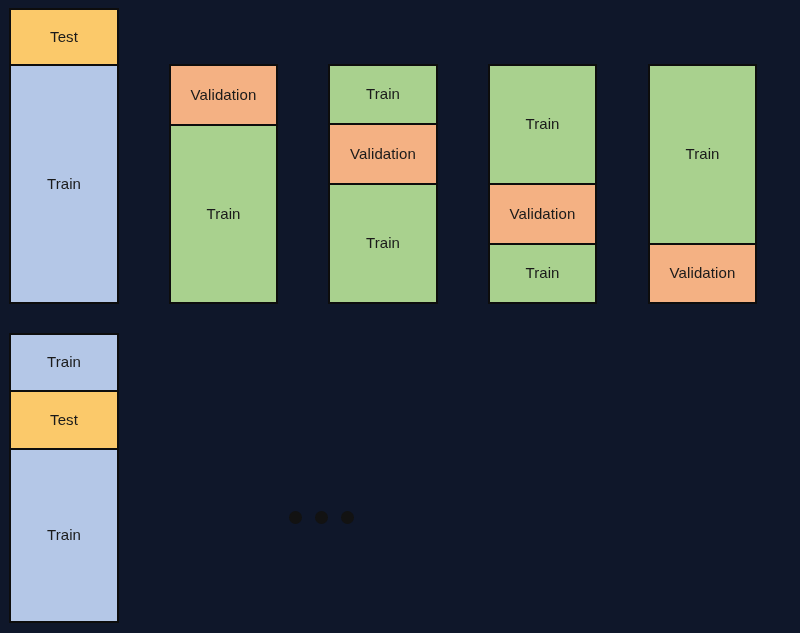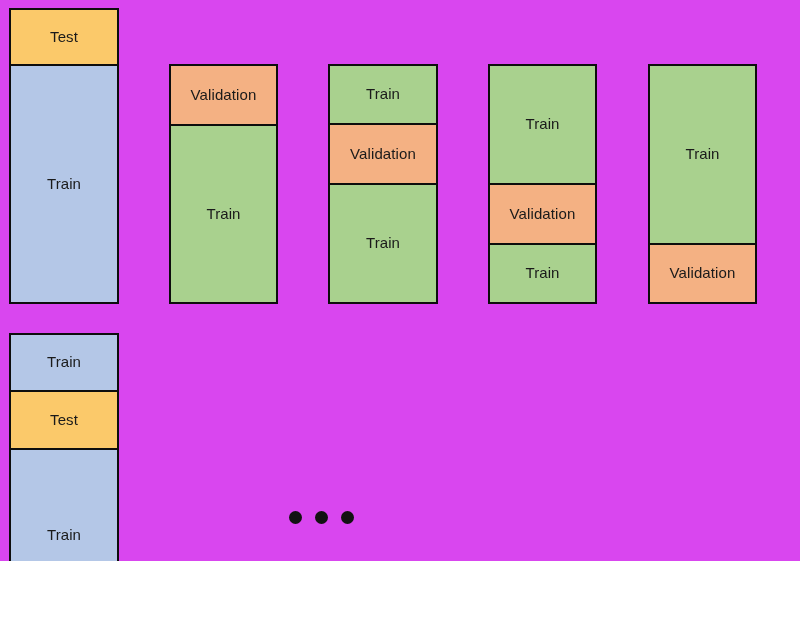--- a/index.html
+++ b/index.html
@@ -56,21 +56,21 @@
   .dot {
     width: 13px;
     height: 13px;
     border-radius: 50%;
     background: #121212;
   }
 </style>
 </head>
 <body>
 
-<div id="canvas" style="width: 800px; height: 561px; background: #d946ef;">
+<div id="canvas" style="width: 800px; height: 633px; background: #0f172a;">
   <div id="columns-host">
       <div class="column" style="left: 9px; top: 8px; width: 110px; height: 296px;">
         <div class="segment" style="height: 58px; background: rgb(251, 201, 106); border-color: rgb(13, 13, 13); color: rgb(26, 26, 26);">
           <span class="seg-label">Test</span>
         </div>
         <div class="segment" style="height: 240px; background: rgb(180, 199, 231); border-color: rgb(13, 13, 13); color: rgb(26, 26, 26);">
           <span class="seg-label">Train</span>
         </div>
       </div>
       <div class="column" style="left: 169px; top: 64px; width: 109px; height: 240px;">

